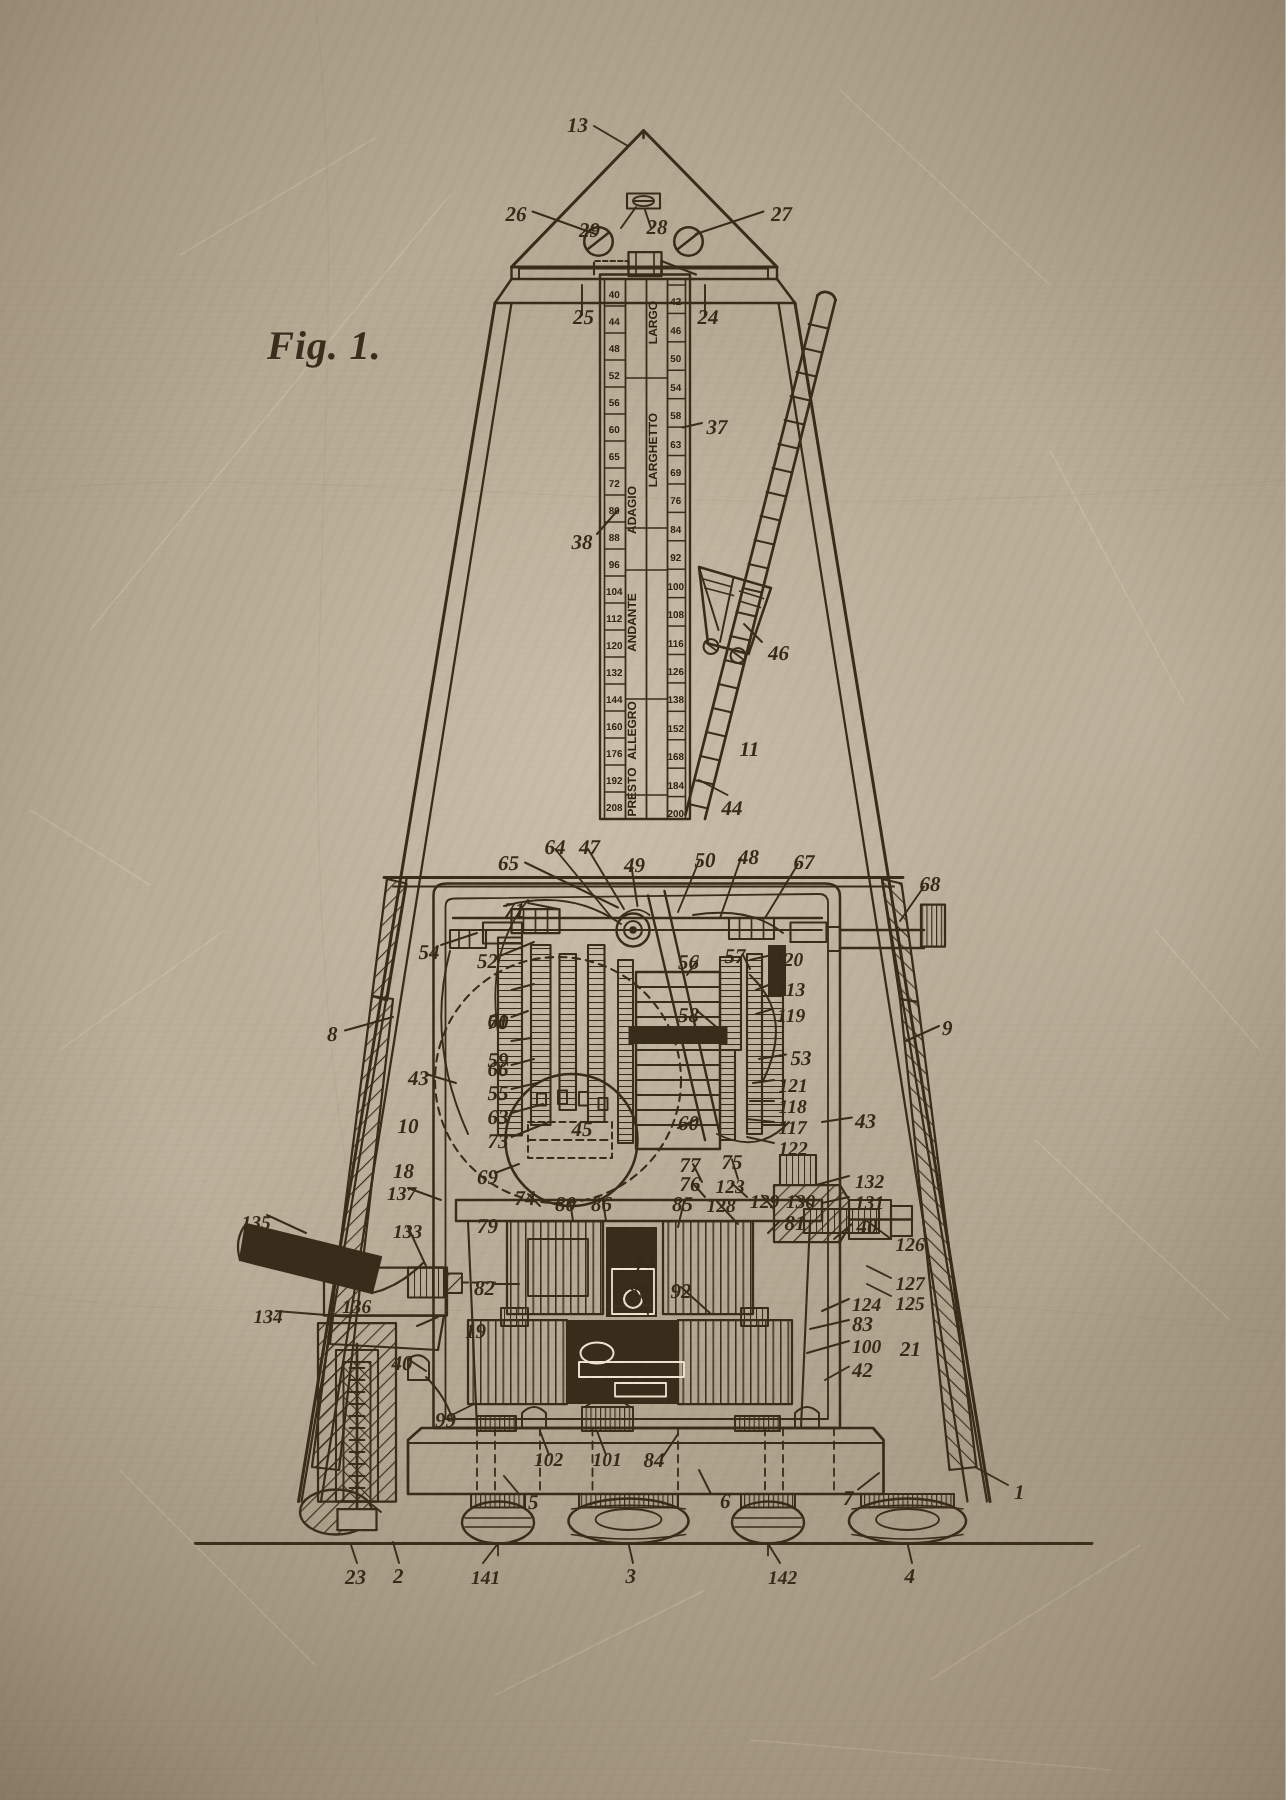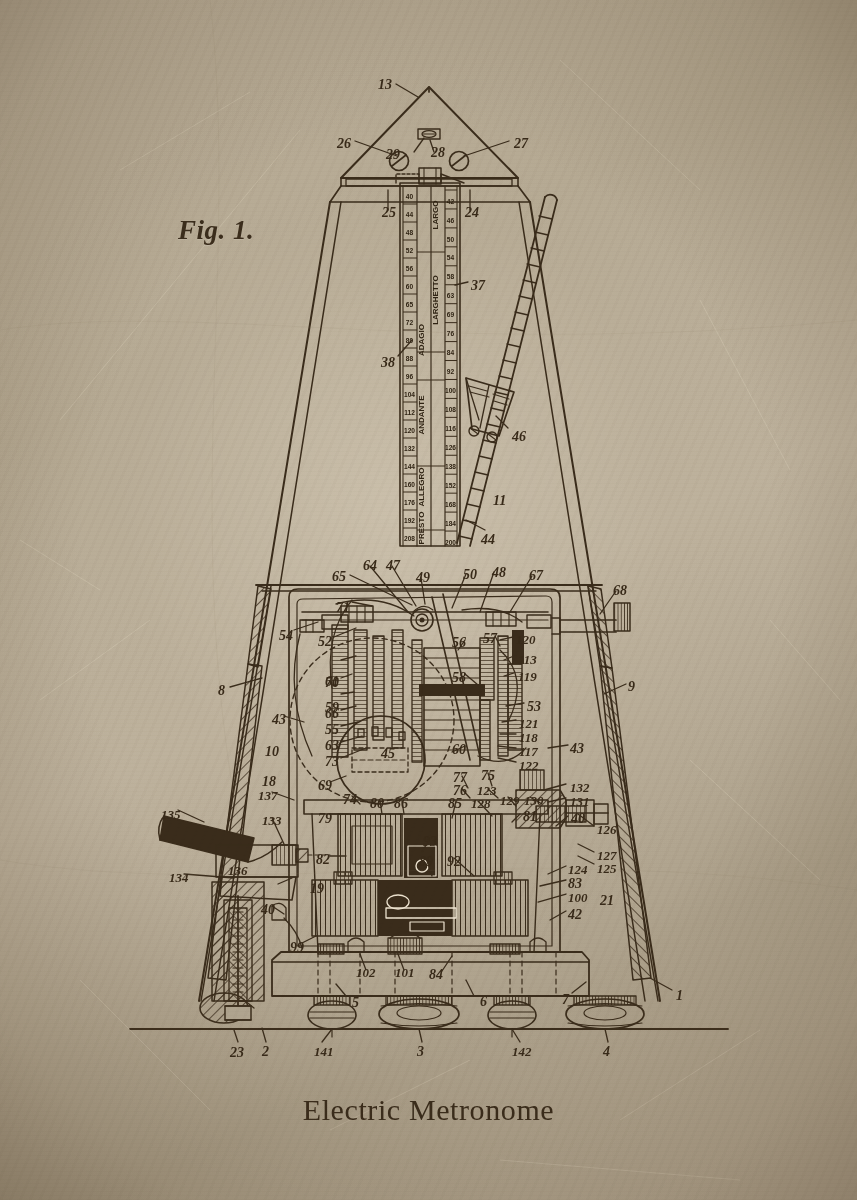--- a/index.html
+++ b/index.html
@@ -685,15 +685,14 @@
       <div class="num" style="left: 562px; top: 993px;">7</div>
       <div class="num" style="left: 676px; top: 989px;">1</div>
       <div class="num" style="left: 230px; top: 1046px;">23</div>
       <div class="num" style="left: 262px; top: 1045px;">2</div>
       <div class="num s" style="left: 314px; top: 1045px;">141</div>
       <div class="num" style="left: 417px; top: 1045px;">3</div>
       <div class="num s" style="left: 512px; top: 1045px;">142</div>
       <div class="num" style="left: 603px; top: 1045px;">4</div>
     </div>
 
-  <div id="title">Electric Metronome</div>
 
 </div>
 
 </body></html>

